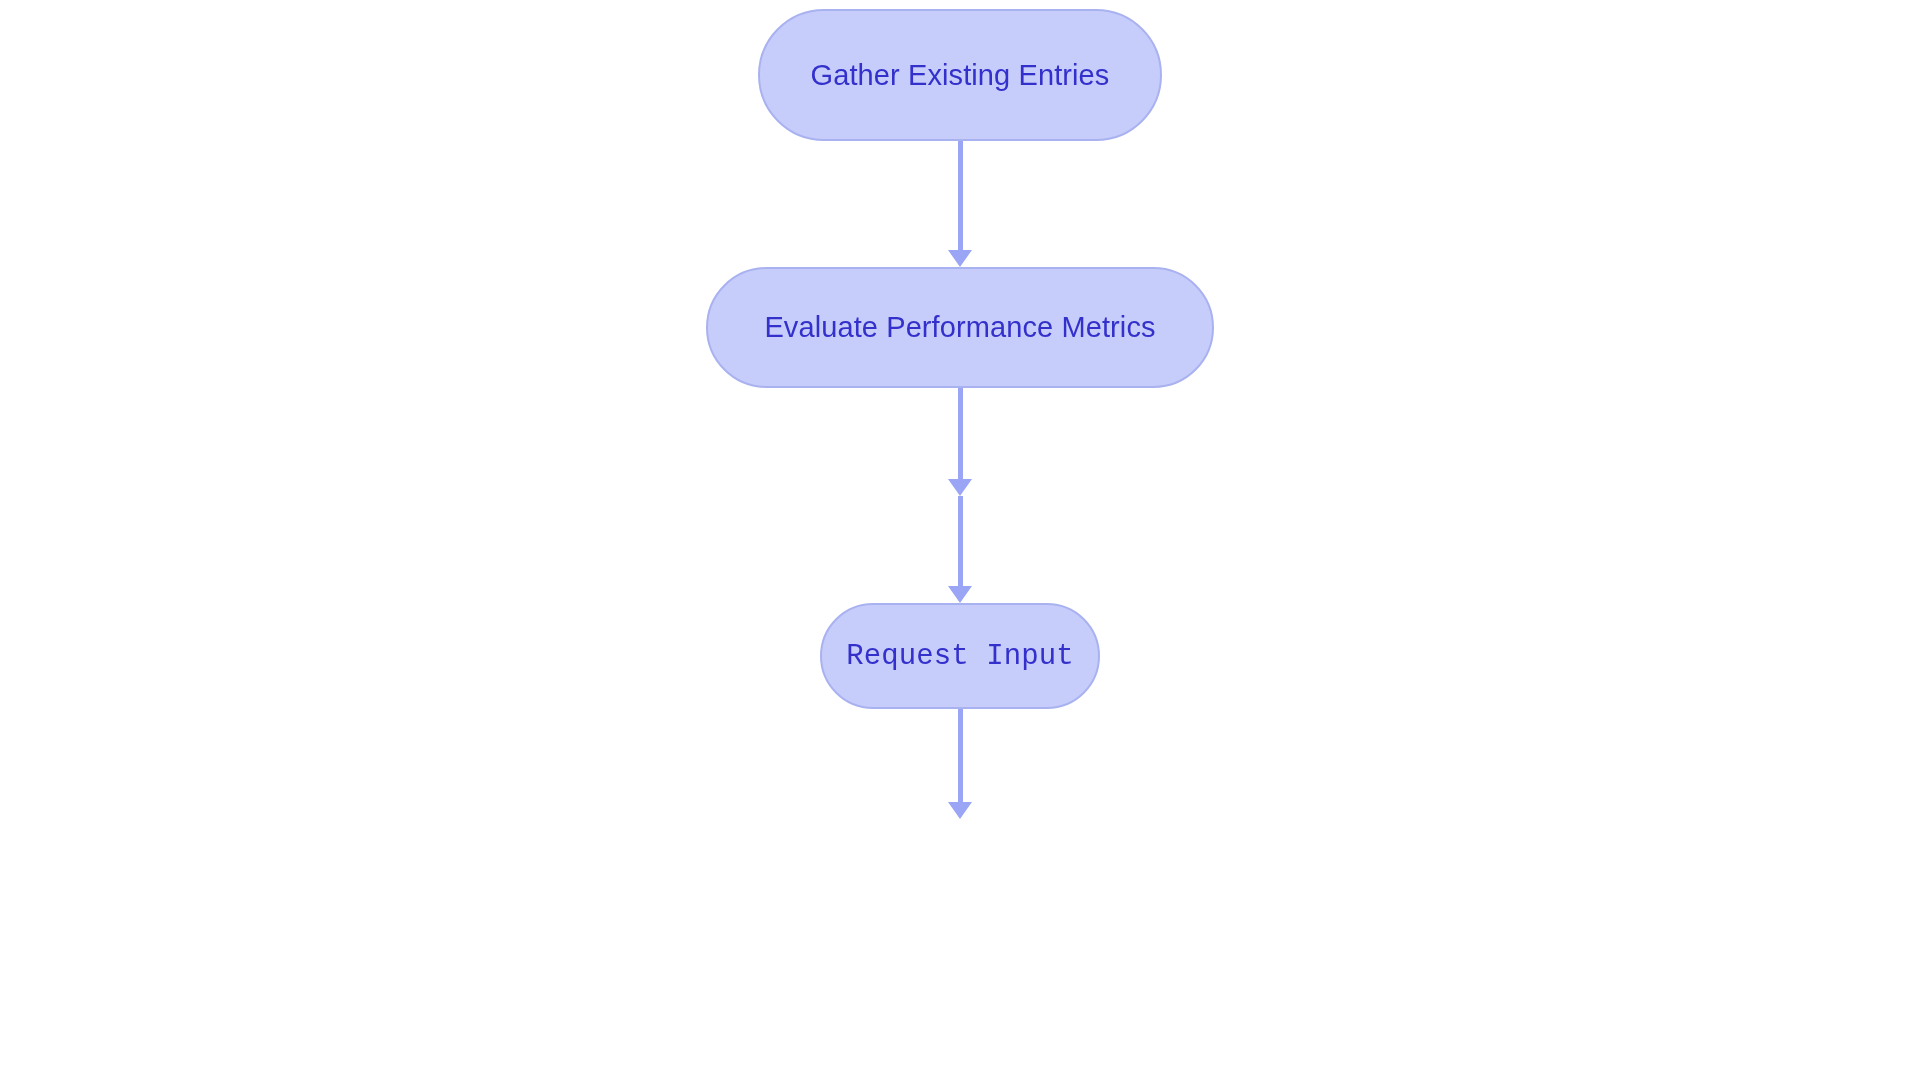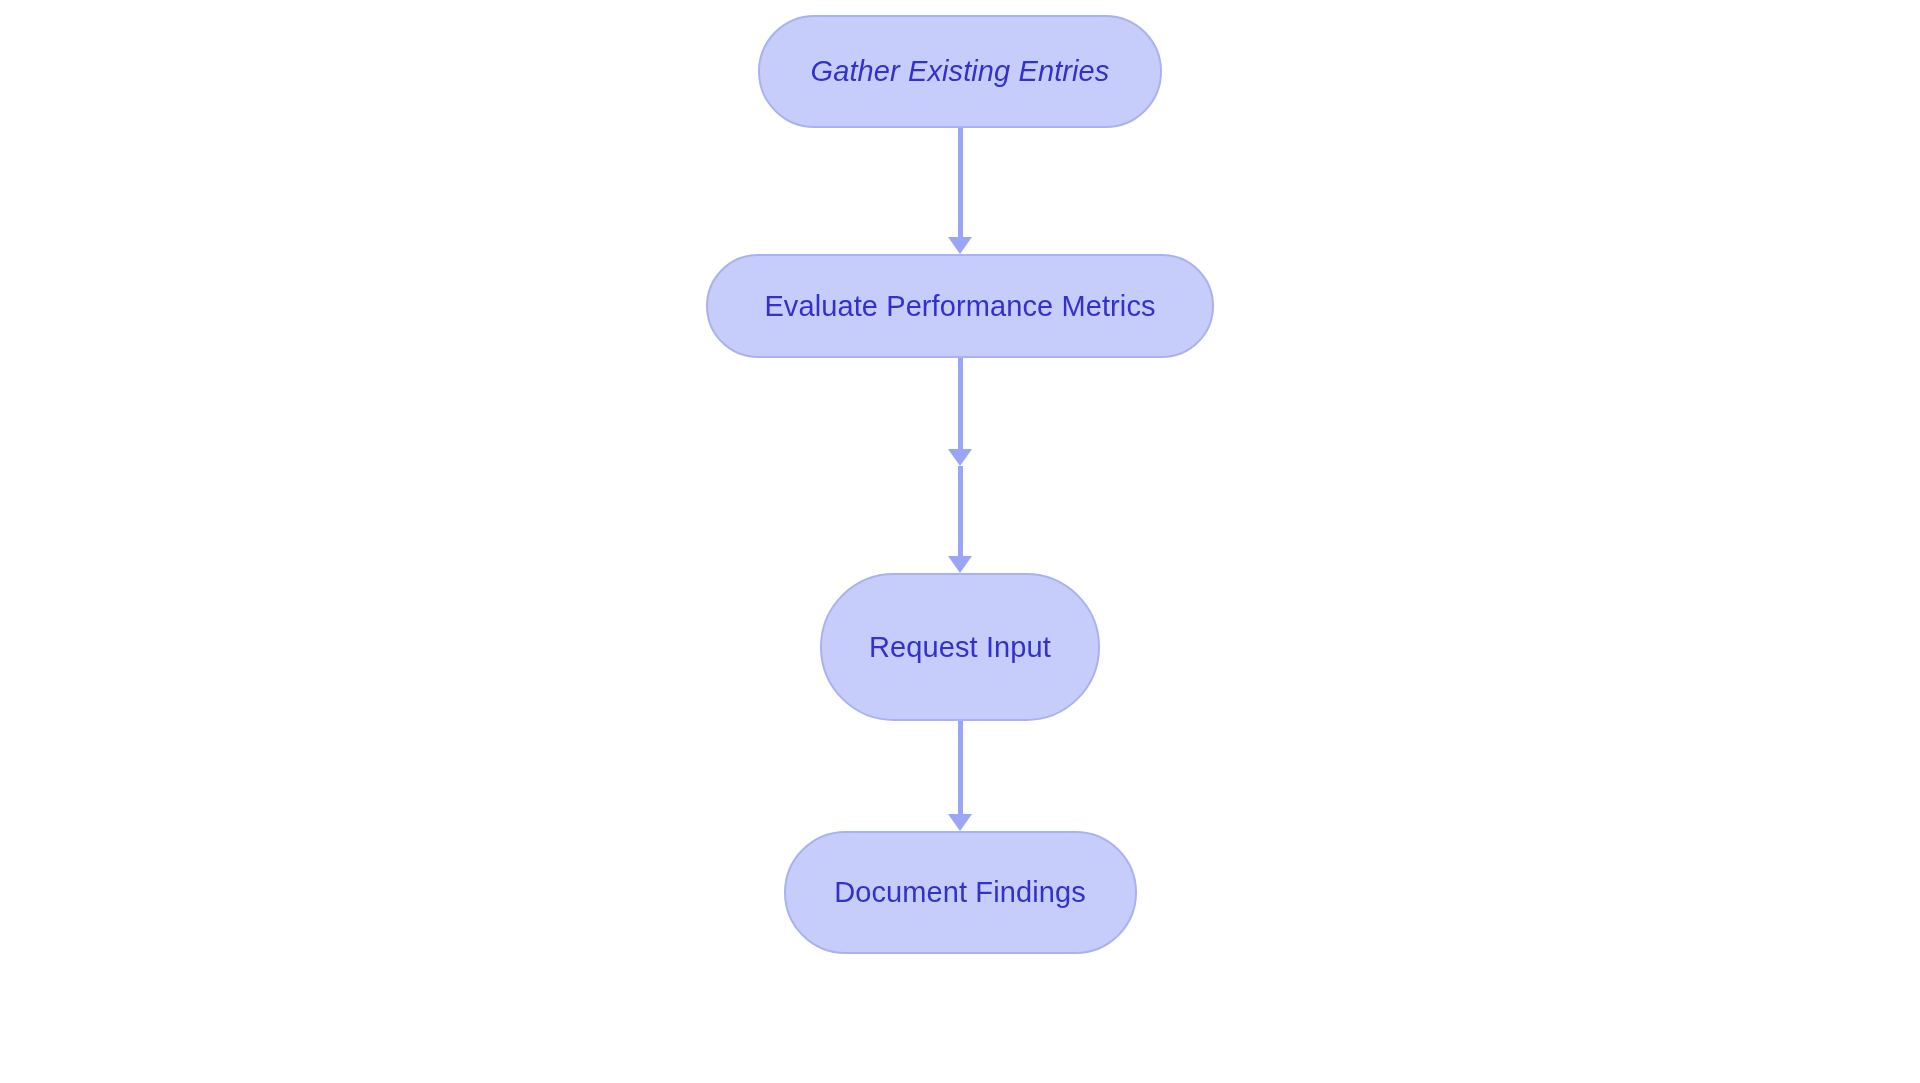--- a/index.html
+++ b/index.html
@@ -53,24 +53,24 @@
 
   .node-label {
     color: #3330cc;
     font-size: 29px;
     font-weight: 400;
     line-height: 1;
     white-space: nowrap;
   }
 
   
-  .node-1 { width: 404px; height: 113px; margin-top: 15px; font-style: italic; }
-  .node-2 { width: 508px; height: 104px; }
+  .node-1 { width: 404px; height: 132px; margin-top: 9px; }
+  .node-2 { width: 508px; height: 121px; }
   .node-3 { width: 578px; height: 129px; }
-  .node-4 { width: 280px; height: 148px; }
+  .node-4 { width: 280px; height: 106px; font-family: Liberation Mono, monospace; }
   .node-5 { width: 353px; height: 123px; }
 
   
   .connector {
     display: flex;
     flex-direction: column;
     align-items: center;
     justify-content: flex-start;
   }
   .connector-line {
@@ -130,18 +130,15 @@
 
     <div class="node node-4">
       <span class="node-label">Request Input</span>
     </div>
 
     <div class="connector conn-4">
       <div class="connector-line"></div>
       <div class="connector-arrowhead"></div>
     </div>
 
-    <div class="node node-5">
-      <span class="node-label">Document Findings</span>
-    </div>
 
   </div>
 </div>
 
 </body></html>

